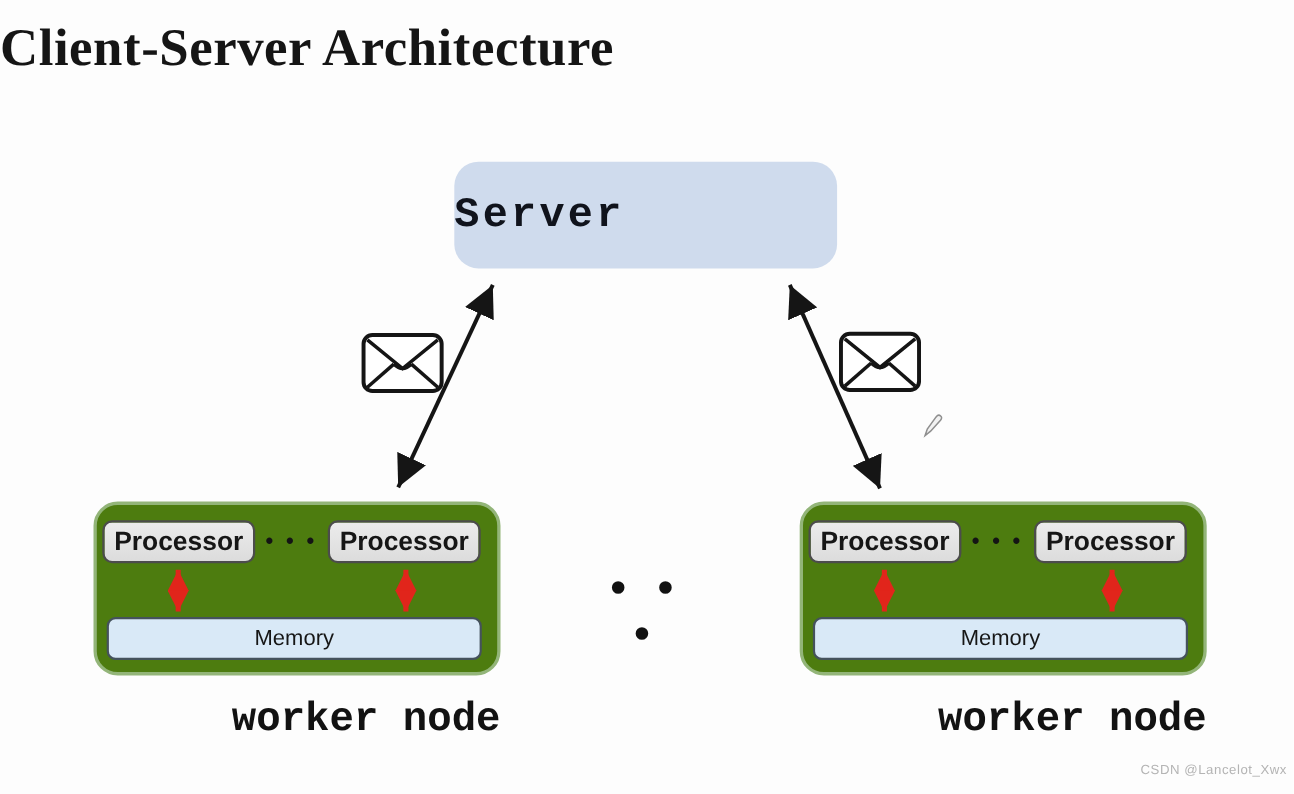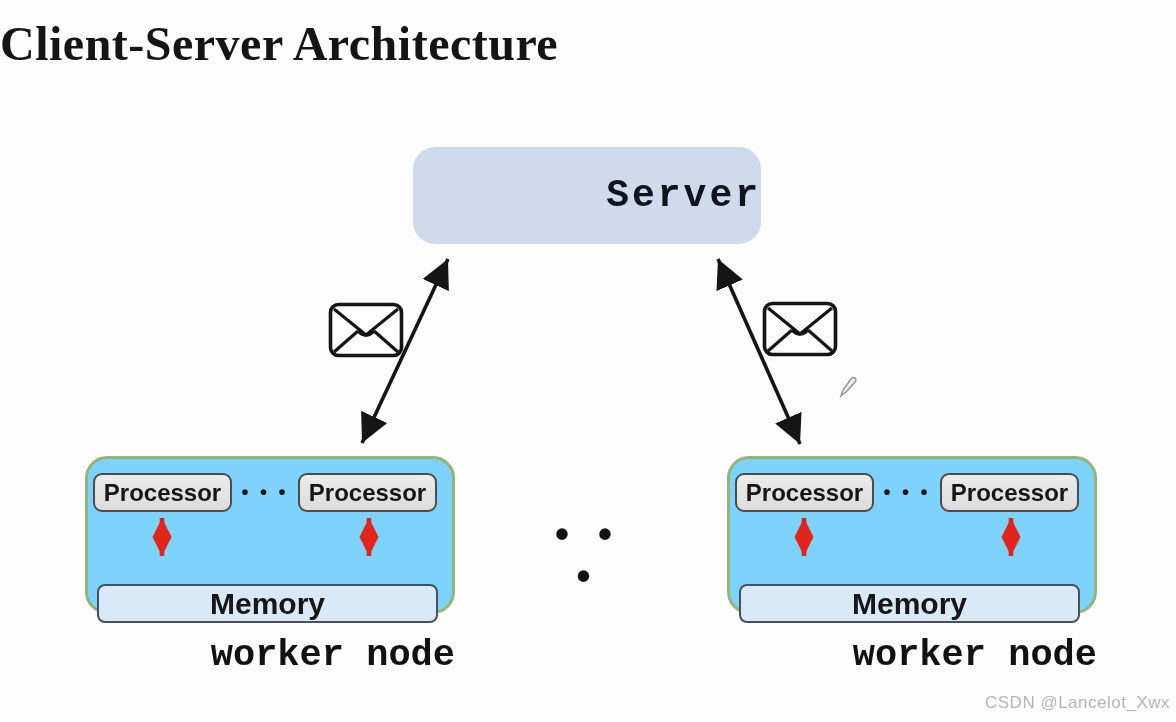--- a/index.html
+++ b/index.html
@@ -28,21 +28,21 @@
   .server-box {
     position: absolute;
     left: 413px;
     top: 147px;
     width: 348px;
     height: 97px;
     background: #cfdbed;
     border-radius: 22px;
     display: flex;
     align-items: center;
-    justify-content: flex-end;
+    justify-content: flex-start;
   }
   .server-label {
     font-family: "Liberation Mono", monospace;
     font-weight: 700;
     font-size: 38px;
     letter-spacing: 3px;
     color: #10131c;
   }
 
   .connectors {
@@ -66,21 +66,21 @@
     top: 374px;
     width: 24px;
     height: 26px;
   }
 
   .worker-node {
     position: absolute;
     top: 456px;
     width: 370px;
     height: 158px;
-    background: #7dd3fc;
+    background: #4d7c0f;
     border: 3px solid #93b579;
     border-radius: 22px;
     box-sizing: border-box;
   }
   .worker-node.left  { left: 85px; }
   .worker-node.right { left: 727px; }
 
   .processor {
     position: absolute;
     top: 14px;
@@ -121,24 +121,23 @@
     top: 102px;
     width: 341px;
     height: 39px;
     background: #d9e9f7;
     border: 2.5px solid #45525c;
     border-radius: 8px;
     box-sizing: border-box;
     display: flex;
     align-items: center;
     justify-content: center;
-    font-weight: 700;
-    font-size: 30px;
+    font-weight: 400;
+    font-size: 20px;
     color: #161616;
-    margin-top: 23px;
   }
 
   .red-arrow {
     position: absolute;
     width: 26px;
     height: 54px;
     top: 51px;
   }
   .red-arrow.a0 { left: 61px; }
   .red-arrow.a1 { left: 268px; }
@@ -167,21 +166,21 @@
     font-size: 37px;
     color: #121212;
   }
   .worker-label.left  { left: 85px; }
   .worker-label.right { left: 727px; }
 
   .watermark {
     position: absolute;
     right: 6px;
     top: 693px;
-    font-size: 17px;
+    font-size: 12px;
     color: #b4b4b4;
     letter-spacing: 0.5px;
   }
 </style>
 </head>
 <body>
 
 <div class="canvas">
 
   <div class="title">Client-Server Architecture</div>

